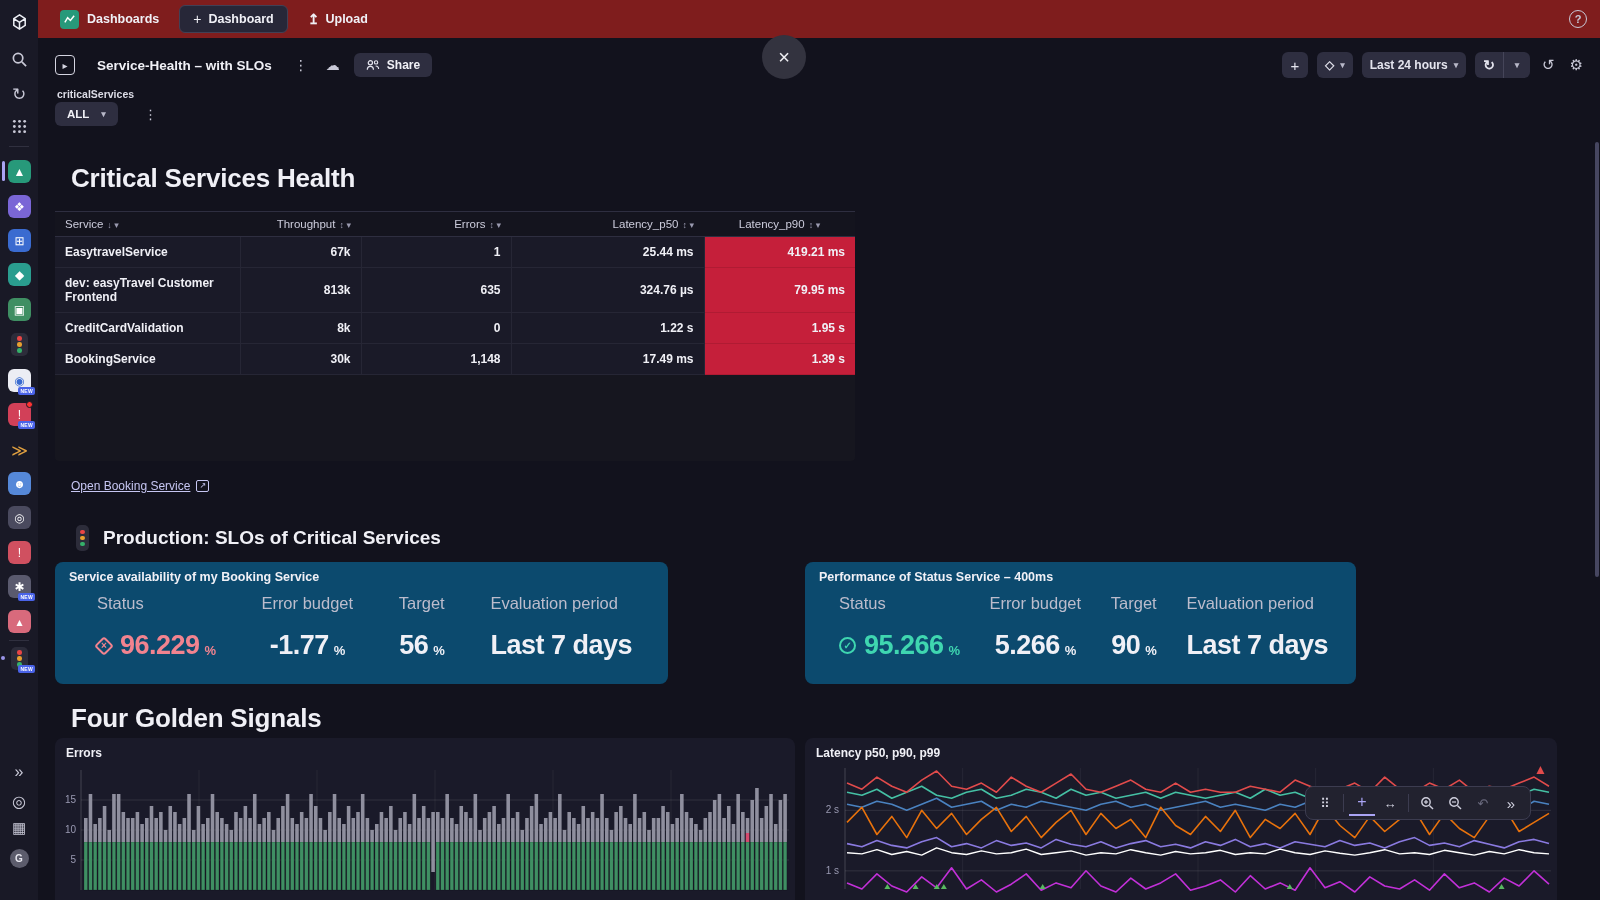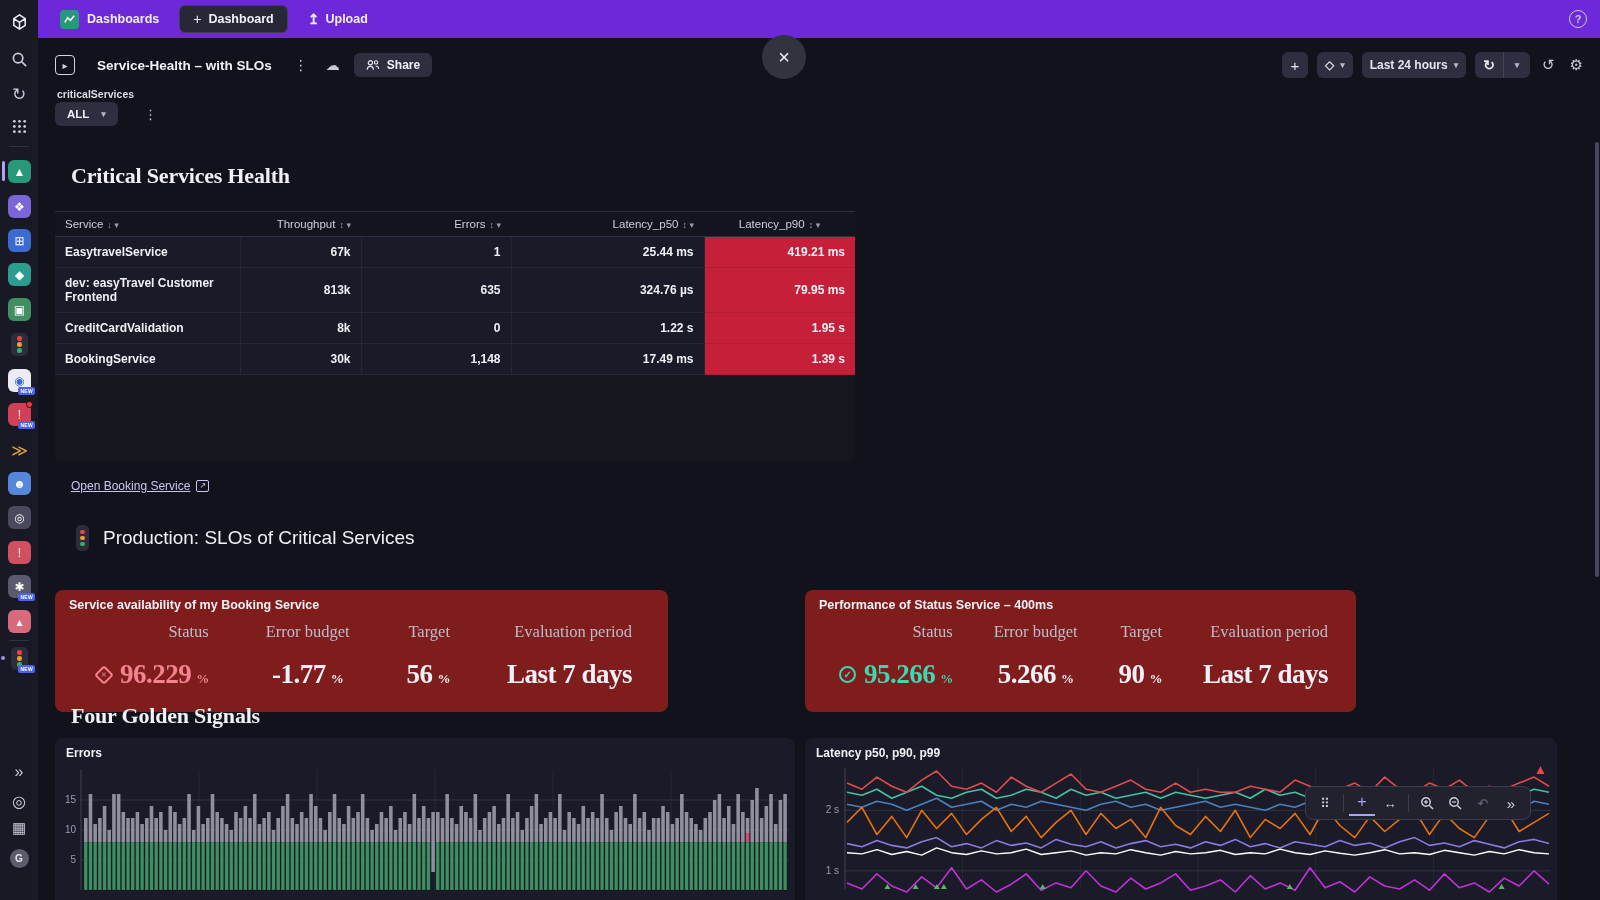--- a/index.html
+++ b/index.html
@@ -17,21 +17,21 @@
   .app-icon .dot { position:absolute; right:-2px; top:-2px; width:7px; height:7px; border-radius:50%;
     background:#ff3333; border:1.5px solid #191926; }
   .app-icon .side-dot { position:absolute; left:-7px; top:9px; width:4px; height:4px; border-radius:50%; background:#9a94e8; }
   .active-bar { position:absolute; left:2px; width:3px; height:20px; border-radius:2px; background:#aaa4f4; }
   .sb-divider { position:absolute; left:9px; width:20px; height:1px; background:#30303f; }
   .traffic { display:flex; flex-direction:column; gap:1.5px; align-items:center; justify-content:center;
     background:#2c2c3a; border-radius:5px; width:17px; height:23px; }
   .traffic i { width:4.5px; height:4.5px; border-radius:50%; display:block; }
 
   
-  .topbar { position:absolute; left:38px; top:0; right:0; height:38px; background:#6d28d9;
+  .topbar { position:absolute; left:38px; top:0; right:0; height:38px; background:#7f1d1d;
     display:flex; align-items:center; z-index:20; }
   .tb-app { display:flex; align-items:center; gap:8px; margin-left:22px; font-size:12.5px; font-weight:bold; }
   .tb-appicon { width:19px; height:19px; border-radius:4px; background:#27997a; display:flex; align-items:center; justify-content:center; }
   .tb-tab { display:flex; align-items:center; gap:7px; margin-left:20px; background:#272738;
     border:1px solid #414156; border-radius:6px; padding:5px 13px; font-size:12.5px; font-weight:bold; cursor:pointer; }
   .tb-upload { display:flex; align-items:center; gap:6px; margin-left:20px; font-size:12.5px; font-weight:bold; cursor:pointer; }
   .help-circle { position:absolute; right:13px; top:10px; width:18px; height:18px; border:1.5px solid #c8c8d6;
     border-radius:50%; display:flex; align-items:center; justify-content:center; font-size:11px; font-weight:bold; color:#c8c8d6; cursor:pointer; }
 
   .close-btn { position:absolute; left:762px; top:35px; width:44px; height:44px; border-radius:50%;
@@ -57,47 +57,47 @@
   .split .sq-btn { border-radius:0; }
   .split .sq-btn:first-child { border-right:1px solid #454559; }
   .ghost-icon { color:#c8c8d6; font-size:15px; cursor:pointer; padding:0 3px; }
   .chev { font-size:9px; color:#b8b8c8; }
 
   .filter-label { position:absolute; left:19px; top:50px; font-size:10.5px; font-weight:bold; color:#dcdce6; }
   .filter-row { position:absolute; left:17px; top:64px; display:flex; align-items:center; gap:23px; }
   .all-btn { background:#2e2e40; border-radius:6px; padding:6px 12px; display:flex; gap:12px;
     align-items:center; font-size:11.5px; font-weight:bold; cursor:pointer; }
 
-  .h1 { position:absolute; font-size:22px; font-weight:bold; letter-spacing:-0.2px;font-family:Liberation Serif, serif; }
+  .h1 { position:absolute; font-size:26px; font-weight:bold; letter-spacing:-0.2px; }
 
   
   .table-card { position:absolute; left:17px; top:173px; width:800px; height:250px; background:#16161f; border-radius:4px; }
   table { border-collapse:collapse; width:800px; table-layout:fixed; }
   th { background:#14141e; border-top:1px solid #2e2e40; border-bottom:1px solid #2e2e40;
     font-size:11.5px; font-weight:normal; color:#ccccdc; text-align:left; padding:6px 10px; }
   th .sorticons { font-size:9px; color:#9a9ab0; margin-left:4px; }
   td { background:#1a1a28; border-bottom:1px solid #262635; border-right:1px solid #262635;
     font-size:12px; font-weight:bold; padding:8px 10px; }
   td.num { text-align:right; }
   td.red { background:#c51f3a; border-bottom:1px solid #b01b33; border-right:none; text-align:right; }
   tr { cursor:pointer; }
 
   .link-row { position:absolute; left:33px; top:441px; display:flex; align-items:center; gap:6px;
     color:#c6c6f2; font-size:12px; cursor:pointer; }
   .link-row a { color:#c6c6f2; text-decoration:underline; }
   .ext-box { border:1.2px solid #c6c6f2; border-radius:2px; font-size:8px; padding:0 2px; line-height:10px; }
 
   .slo-head { position:absolute; left:38px; top:487px; display:flex; align-items:center; gap:14px;
-    font-size:19px; font-weight:normal; }
+    font-size:19px; font-weight:bold; }
 
   
-  .slo-card { position:absolute; top:552px; height:122px; background:#7f1d1d; border-radius:8px; padding:8px 14px; }
+  .slo-card { position:absolute; top:524px; height:122px; background:#0c4a6e; border-radius:8px; padding:8px 14px; }
   .slo-title { font-size:12.5px; font-weight:bold; }
   .slo-grid { display:flex; justify-content:space-between; padding:0 22px 0 28px; margin-top:10px; }
-  .slo-col { text-align:right;font-family:Liberation Serif, serif; }
+  .slo-col { text-align:left; }
   .slo-label { font-size:16.5px; color:#bcbccc; }
   .slo-value { margin-top:17px; font-size:27px; font-weight:bold; letter-spacing:-0.5px;
     display:flex; align-items:center; justify-content:center; gap:5px; }
   .slo-value .pct { font-size:13px; align-self:flex-end; padding-bottom:3px; }
   .st-bad { color:#f2838f; }
   .st-good { color:#3fd6b0; }
   .diamond { width:14px; height:14px; border:2px solid #f2838f; border-radius:3px; transform:rotate(45deg);
     display:flex; align-items:center; justify-content:center; margin-right:4px; }
   .diamond span { transform:rotate(-45deg); font-size:10px; font-weight:bold; line-height:1; }
   .circle-ok { width:17px; height:17px; border:2px solid #3fd6b0; border-radius:50%; display:flex;

